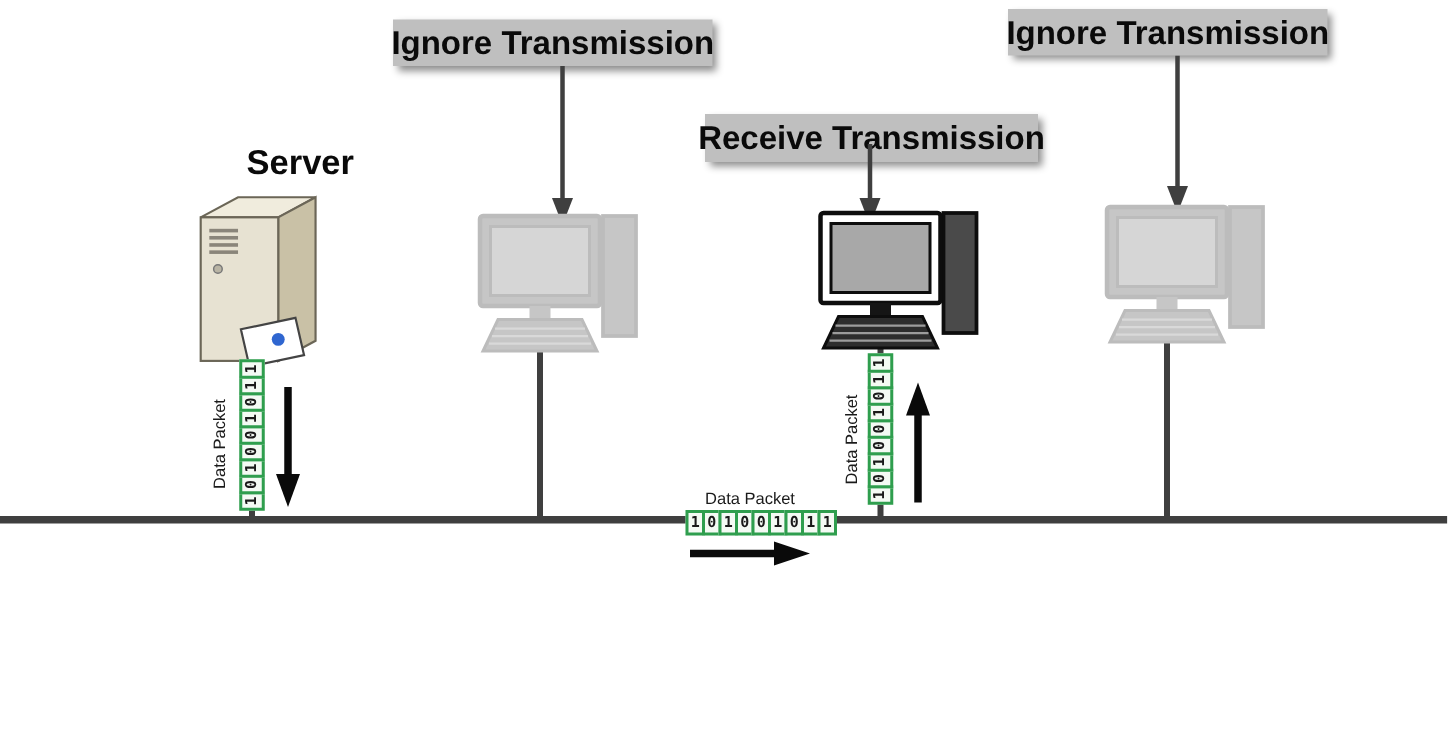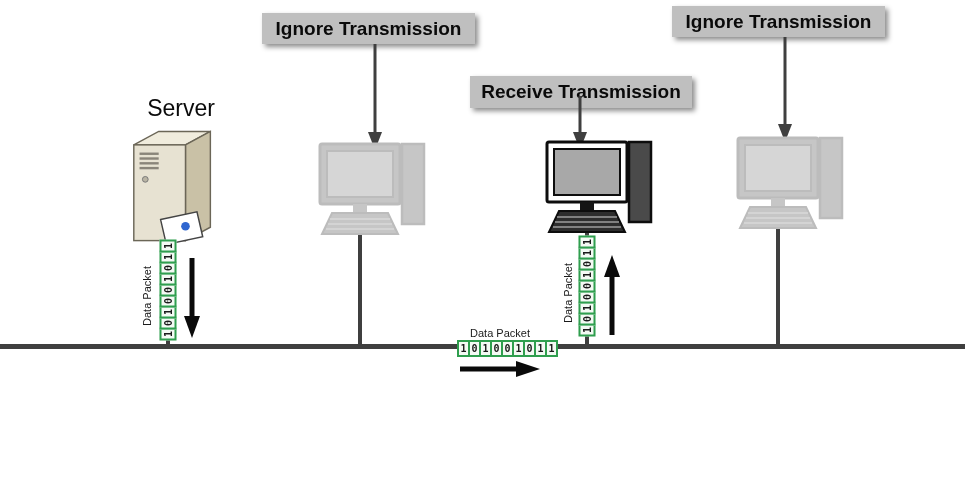--- a/index.html
+++ b/index.html
@@ -5,21 +5,21 @@
   html,body { margin:0; padding:0; background:#ffffff; }
   body { font-family:"Liberation Sans", sans-serif; }
   #canvas { position:relative; width:965px; height:488px; background:#ffffff; overflow:hidden; }
   .abs { position:absolute; }
 
   
   .callout {
     background:#bfbfbf;
     color:#0a0a0a;
     font-weight:700;
-    font-size:19px;
+    font-size:22px;
     display:flex; align-items:center; justify-content:center;
     box-shadow:3px 3px 5px rgba(0,0,0,0.45);
     white-space:nowrap;
   }
 
   
   .vline { background:#3f3f3f; width:4px; }
   .bus   { background:#3f3f3f; height:5px; }
 
   
@@ -32,21 +32,21 @@
     color:#1a1a1a;
     font-family:"DejaVu Sans Mono", monospace;
     font-size:10px; font-weight:700;
     text-align:center; flex:0 0 auto;
   }
   .bits .bit:first-child { margin-left:0; }
   .rot { transform:rotate(-90deg); transform-origin:center center; }
 
   .pkt-label { font-size:11px; font-weight:400; color:#1a1a1a; white-space:nowrap; text-align:center; }
 
-  .server-label { font-size:23px; font-weight:400; color:#0a0a0a; text-align:center; }
+  .server-label { font-size:23px; font-weight:700; color:#0a0a0a; text-align:right; }
 
   .title-wrap { left:0; width:965px; text-align:center; }
   .title-text {
     display:inline-block;
     color:#ff0000;
     font-size:30px; font-weight:700;
     border-bottom:3px solid #ff0000;
     padding:0 10px 2px 10px;
   }
 

